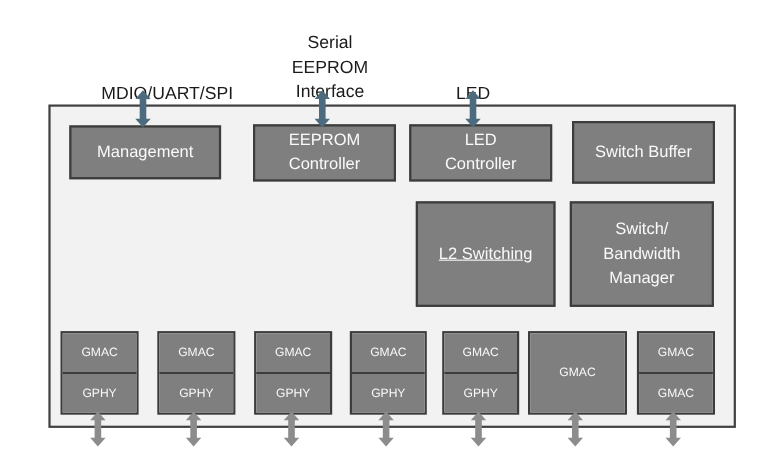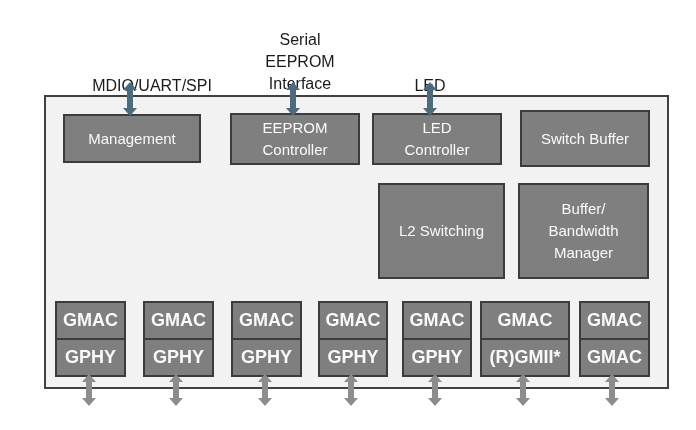--- a/index.html
+++ b/index.html
@@ -29,28 +29,28 @@
   .blk{position:absolute;background:var(--box-fill);border:2px solid var(--box-border);
        color:var(--box-text);display:flex;align-items:center;justify-content:center;
        text-align:center;font-size:15px;line-height:1.45;white-space:pre-line;}
 
   .b-mgmt  {left:61px; top:112px;width:138px;height:49px;}
   .b-eeprom{left:228px;top:111px;width:130px;height:52px;}
   .b-led   {left:370px;top:111px;width:130px;height:52px;}
   .b-swbuf {left:518px;top:108px;width:130px;height:57px;}
 
   .b-qos   {left:228px;top:181px;width:130px;height:96px;}
-  .b-l2    {left:376px;top:181px;width:127px;height:96px;}
+  .b-l2    {left:376px;top:181px;width:127px;height:96px;text-decoration:underline;}
   .b-bwm   {left:516px;top:181px;width:131px;height:96px;}
 
   
   .port{position:absolute;top:299px;height:76px;border:2px solid var(--box-border);
         display:flex;flex-direction:column;}
-  .port-cell{flex:1;background:var(--box-fill);color:var(--box-text);font-size:18px;
-             display:flex;align-items:center;justify-content:center;text-align:left;font-weight:bold;}
+  .port-cell{flex:1;background:var(--box-fill);color:var(--box-text);font-size:11px;
+             display:flex;align-items:center;justify-content:center;text-align:left;}
   .port-cell + .port-cell{border-top:2px solid var(--box-border);}
   .p1{left:53px; width:71px;}
   .p2{left:141px;width:71px;}
   .p3{left:229px;width:71px;}
   .p4{left:316px;width:70px;}
   .p5{left:400px;width:70px;}
   .p6{left:478px;width:90px;}
   .p7{left:577px;width:71px;}
 
   
@@ -97,21 +97,21 @@
   <div class="chip">
 
     <div class="blk b-mgmt" style="left:17px;top:17px;">Management</div>
     <div class="blk b-eeprom" style="left:184px;top:16px;">EEPROM
 Controller</div>
     <div class="blk b-led" style="left:326px;top:16px;">LED
 Controller</div>
     <div class="blk b-swbuf" style="left:474px;top:13px;">Switch Buffer</div>
 
     <div class="blk b-l2" style="left:332px;top:86px;">L2 Switching</div>
-    <div class="blk b-bwm" style="left:472px;top:86px;">Buffer/
+    <div class="blk b-bwm" style="left:472px;top:86px;">Switch/
 Bandwidth
 Manager</div>
 
     <div class="port p1" style="left:9px;top:204px;">
       <div class="port-cell">GMAC</div>
       <div class="port-cell">GPHY</div>
     </div>
     <div class="port p2" style="left:97px;top:204px;">
       <div class="port-cell">GMAC</div>
       <div class="port-cell">GPHY</div>
@@ -123,21 +123,20 @@
     <div class="port p4" style="left:272px;top:204px;">
       <div class="port-cell">GMAC</div>
       <div class="port-cell">GPHY</div>
     </div>
     <div class="port p5" style="left:356px;top:204px;">
       <div class="port-cell">GMAC</div>
       <div class="port-cell">GPHY</div>
     </div>
     <div class="port p6" style="left:434px;top:204px;">
       <div class="port-cell">GMAC</div>
-      <div class="port-cell">(R)GMII*</div>
     </div>
     <div class="port p7" style="left:533px;top:204px;">
       <div class="port-cell">GMAC</div>
       <div class="port-cell">GMAC</div>
     </div>
   </div>
 
   <div class="varrow arrow-bottom ba1">
       <span class="stem"></span>
     </div>

